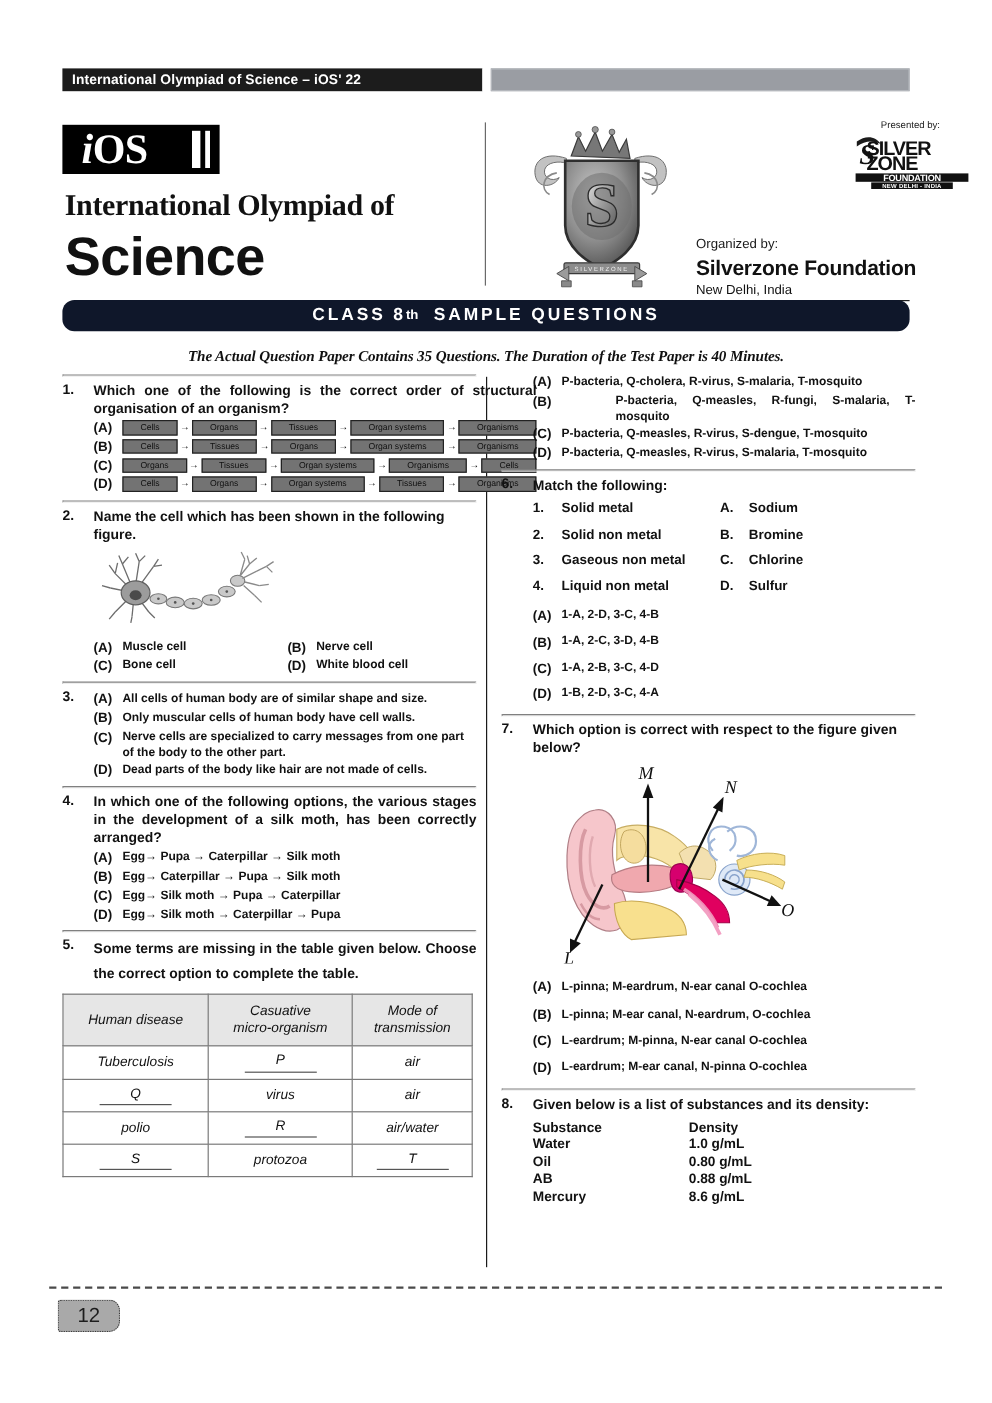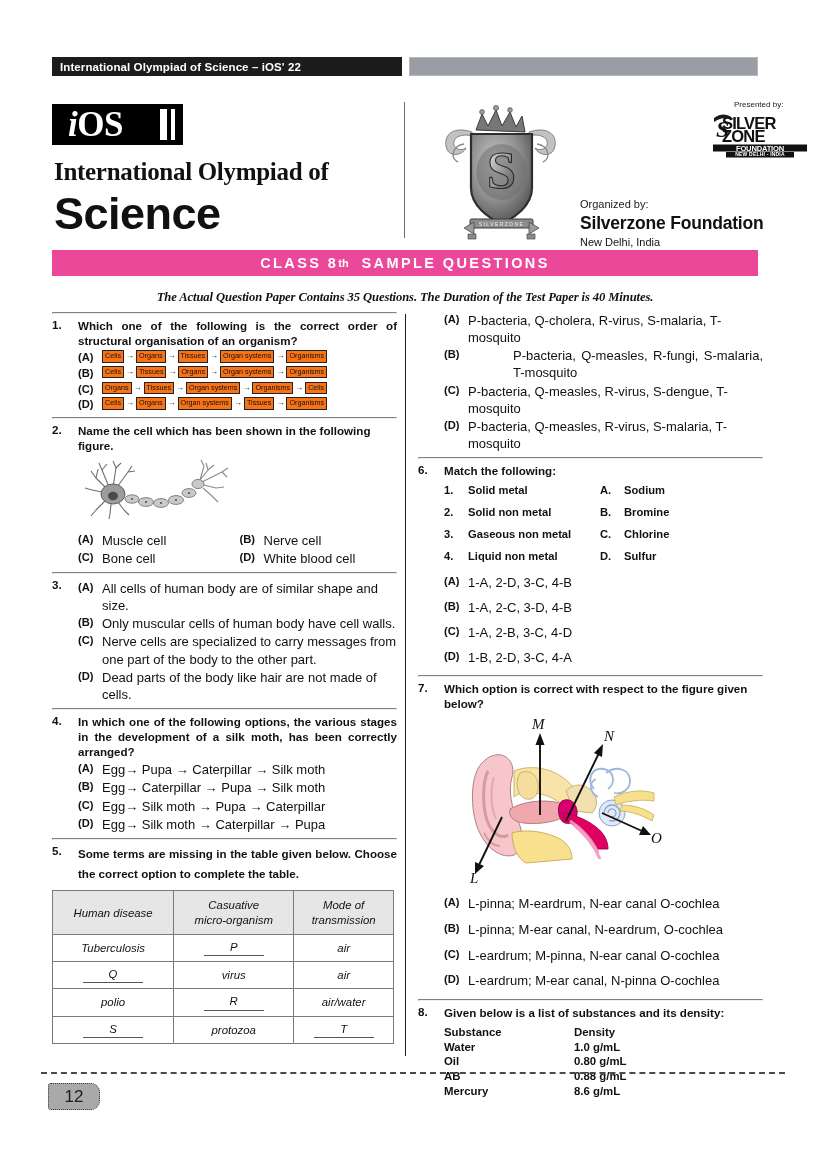--- a/index.html
+++ b/index.html
@@ -144,28 +144,29 @@
   .sz-logo {
     margin-top: 1px;
     width: 96px;
   }
 
   
   .class-banner {
     position: absolute;
     left: 52px; top: 250px;
     width: 706px; height: 26px;
-    background: #ec4899;
+    background: #0f172a;
     color: #fff;
     display: flex;
     align-items: center;
     justify-content: center;
     font-size: 14.5px;
     font-weight: 700;
     letter-spacing: 2.4px;
+    border-radius: 10px;
   }
   .class-banner sup { font-size: 11px; letter-spacing: 0; vertical-align: super; }
 
   
   .intro {
     position: absolute;
     left: 52px; top: 290px;
     width: 706px;
     text-align: center;
     font-family: "Liberation Serif", serif;
@@ -220,44 +221,44 @@
     margin-bottom: 1px;
   }
   .opt-lbl {
     width: 24px;
     flex: none;
     font-weight: 700;
     font-size: 11.2px;
   }
   .opt-txt {
     flex: 1;
-    font-weight: 400;
-    font-size: 13px;
+    font-weight: 700;
+    font-size: 10px;
   }
   .opt-txt.justify { text-align: justify; margin-left: 45px; }
 
   .opts-2col {
     display: grid;
     grid-template-columns: 1fr 1fr;
     column-gap: 4px;
   }
 
   
   .flow {
     display: flex;
     align-items: center;
     flex-wrap: nowrap;
     gap: 2px;
     font-size: 7.2px;
     font-weight: 400;
   }
   .flow .box {
     border: 1px solid #222;
-    background: #f97316;
-    padding: 0px 2px;
+    background: #737373;
+    padding: 0px 14px;
     white-space: nowrap;
     line-height: 1.45;
   }
   .flow .arr { font-size: 8px; }
 
   
   .neuron-fig {
     margin: 5px 0 6px 4px;
     width: 150px; height: 62px;
   }

